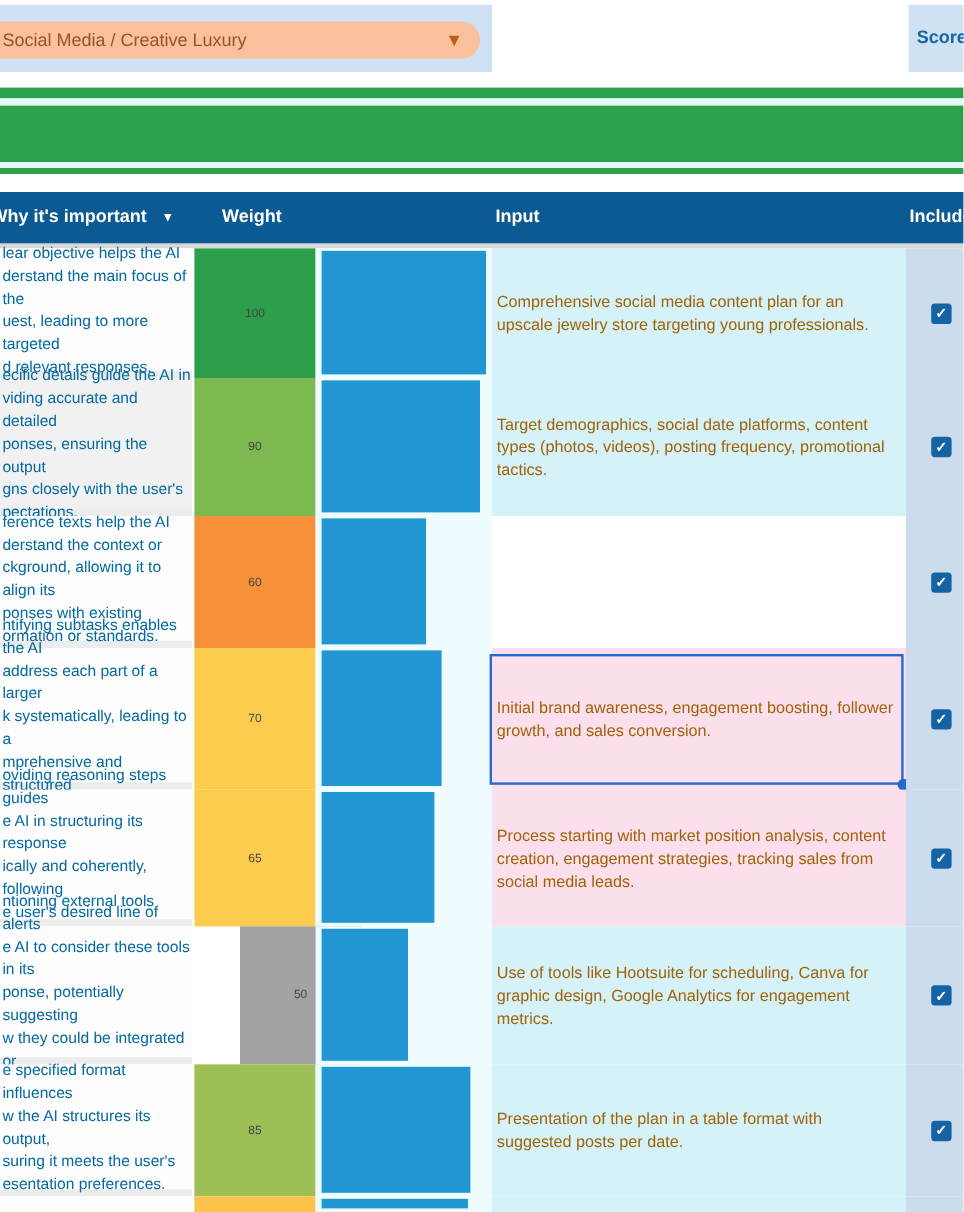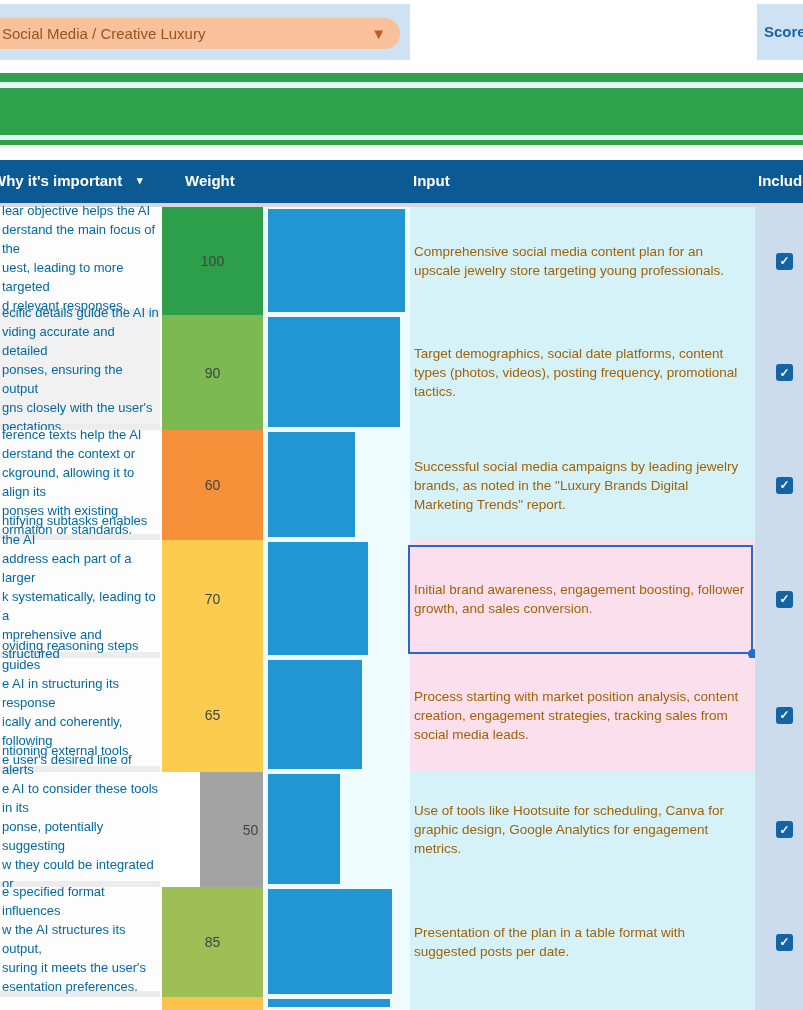--- a/index.html
+++ b/index.html
@@ -48,21 +48,21 @@
     position:absolute; left:0; top:0; width:160px; height:100%;
     background:#fdfdfd; border-bottom:6px solid #ececec;
     display:flex; align-items:center;
   }
   .why-cell.alt { background:#f1f1f1; }
   .why-cell.noborder { border-bottom:none; }
   .why-text { padding-left:2px; font-size:13px; line-height:19px; color:#0369a1; white-space:pre-line; }
   .weight-cell {
     position:absolute; left:162px; top:0; width:101px; height:100%;
     display:flex; align-items:center; justify-content:center;
-    font-size:14px; color:#3f4545; cursor:cell;
+    font-size:10px; color:#3f4545; cursor:cell;
   }
   .bar-cell { position:absolute; left:263px; top:0; width:147px; height:100%; background:#eefcff; }
   .bar { position:absolute; left:5px; top:2px; height:calc(100% - 5px); background:#2196d3; }
   .input-cell {
     position:absolute; left:410px; top:0; width:345px; height:100%;
     display:flex; align-items:center; cursor:cell;
   }
   .input-text { padding:0 10px 0 4px; font-size:13.5px; line-height:19px; color:#a16207; }
   .include-cell {
     position:absolute; left:755px; top:0; width:48px; height:100%;
@@ -158,23 +158,20 @@
       <div class="why-text">ference texts help the AI
 derstand the context or
 ckground, allowing it to align its
 ponses with existing
 ormation or standards.</div>
     </div>
   <div class="weight-cell" style="background: rgb(246, 145, 58);">60</div>
   <div class="bar-cell">
       <div class="bar" style="width: 87px;"></div>
     </div>
-  <div class="input-cell" style="background: rgb(212, 242, 248);">
-      <div class="input-text">Successful social media campaigns by leading jewelry brands, as noted in the "Luxury Brands Digital Marketing Trends" report.</div>
-    </div>
   <div class="include-cell">
       <div class="checkbox">
         <span>✓</span>
       </div>
     </div>
 </div>
 
 <div class="row" style="top:540px;height:118px;">
   <div class="why-cell">
       <div class="why-text">ntifying subtasks enables the AI

